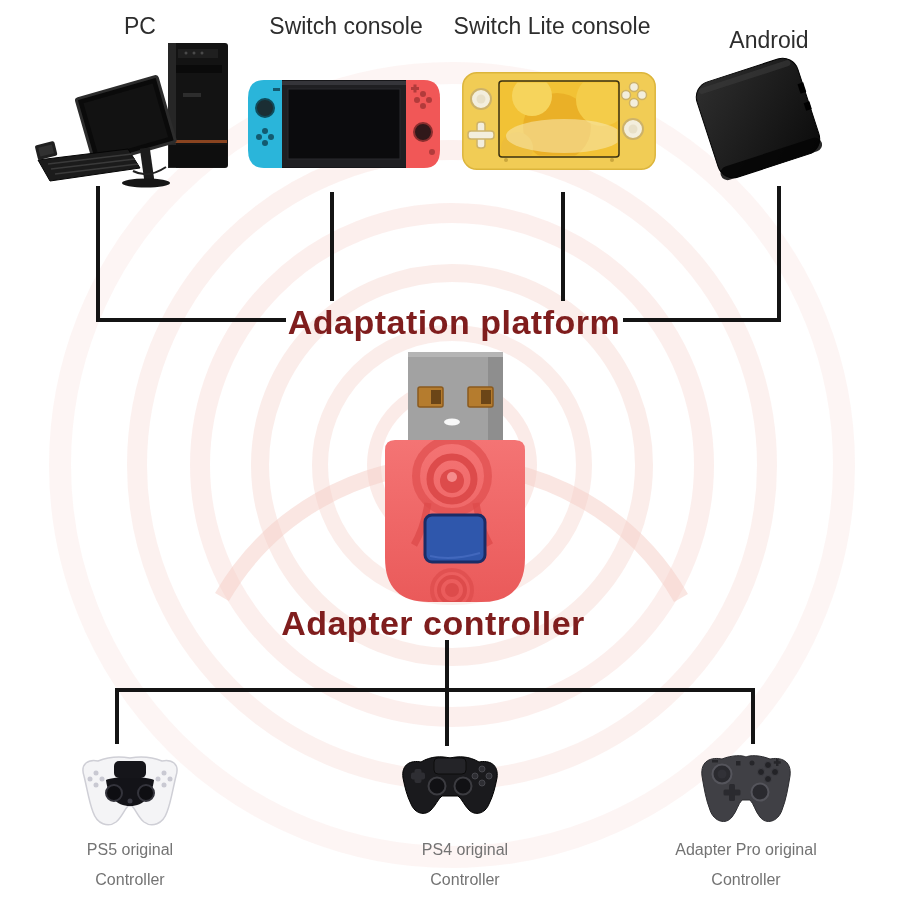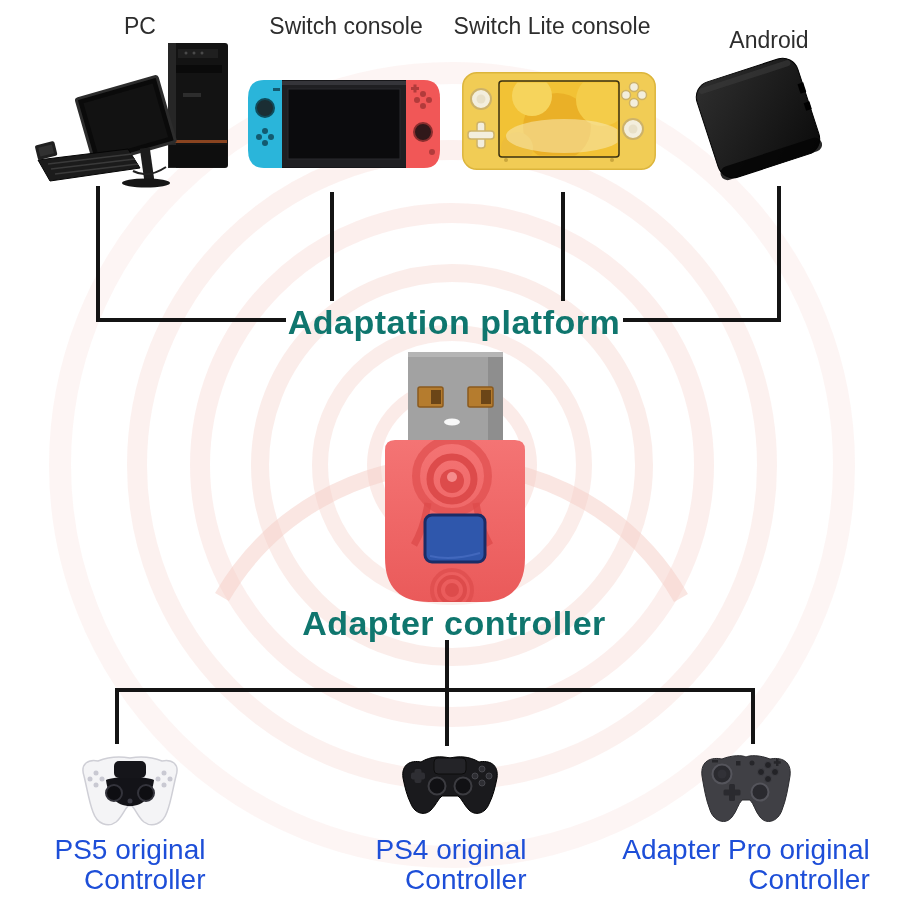--- a/index.html
+++ b/index.html
@@ -3,23 +3,23 @@
 <meta charset="utf-8">
 <style>
   html,body{margin:0;padding:0;background:#ffffff;}
   .canvas{position:relative;width:900px;height:900px;background:#ffffff;overflow:hidden;
           font-family:"Liberation Sans","DejaVu Sans",sans-serif;}
   .layer{position:absolute;left:0;top:0;}
   .dev{position:absolute;}
   .plat-label{position:absolute;transform:translateX(-50%);white-space:nowrap;
               font-size:23px;font-weight:500;color:#2d2d2d;}
   .big-title{position:absolute;transform:translateX(-50%);white-space:nowrap;
-             font-size:34px;font-weight:700;color:#0f766e;letter-spacing:.5px;}
-  .ctrl-label{position:absolute;transform:translateX(-50%);text-align:right;
-              font-size:28px;line-height:30px;color:#1d4ed8;white-space:nowrap;}
+             font-size:34px;font-weight:700;color:#7f1d1d;letter-spacing:.5px;}
+  .ctrl-label{position:absolute;transform:translateX(-50%);text-align:center;
+              font-size:16px;line-height:30px;color:#737373;white-space:nowrap;}
 </style>
 </head>
 <body>
 
 <div class="canvas">
 
   <svg class="layer" width="900" height="900">
     <g fill="none">
       <circle cx="452" cy="465" r="78" stroke="#f8dbd6" stroke-width="14" opacity="0.55"></circle>
       <circle cx="452" cy="465" r="132" stroke="#f8dbd6" stroke-width="16" opacity="0.5"></circle>
@@ -185,21 +185,21 @@
       <path d="M48,160 Q44,185 34,202" stroke="#dd4b4b" stroke-width="7" fill="none" opacity="0.8"></path>
       <path d="M96,160 Q100,185 110,202" stroke="#dd4b4b" stroke-width="7" fill="none" opacity="0.8"></path>
       <circle cx="72" cy="247" r="7" fill="#dd4b4b"></circle>
       <circle cx="72" cy="247" r="13" fill="none" stroke="#dd4b4b" stroke-width="4"></circle>
       <circle cx="72" cy="247" r="20" fill="none" stroke="#dd4b4b" stroke-width="4" opacity="0.7"></circle>
     </g>
     <rect x="45" y="172" width="60" height="47" rx="7" fill="#2f57ac" stroke="#1b2c66" stroke-width="3"></rect>
     <path d="M50,213 Q72,218 100,210" stroke="#4a6fc4" stroke-width="2" fill="none" opacity="0.7"></path>
   </svg>
 
-  <div class="big-title" style="left:454px;top:604px">Adapter controller</div>
+  <div class="big-title" style="left:433px;top:604px">Adapter controller</div>
 
   <svg class="dev" style="left:74px;top:754px" width="112" height="80" viewBox="0 0 112 80">
     <path d="M10,22 C6,10 14,5 24,7 C34,3 44,2 56,4 C68,2 78,3 88,7 C98,5 106,10 102,22
              C99,34 97,48 93,58 C89,70 78,74 70,68 C64,63 62,56 58,52 L54,52
              C50,56 48,63 42,68 C34,74 23,70 19,58 C15,48 13,34 10,22 Z" fill="#f4f4f6" stroke="#cfcfd6" stroke-width="1.5"></path>
     <path d="M32,26 C40,22 72,22 80,26 C78,42 70,52 56,52 C42,52 34,42 32,26 Z" fill="#131318"></path>
     <rect x="40" y="7" width="32" height="17" rx="5" fill="#15151a"></rect>
     <circle cx="40" cy="39" r="8" fill="#0e0e12" stroke="#34343c" stroke-width="2"></circle>
     <circle cx="72" cy="39" r="8" fill="#0e0e12" stroke="#34343c" stroke-width="2"></circle>
     <g fill="#c9c9d2">
@@ -255,21 +255,21 @@
     <rect x="82" y="9" width="2.5" height="7" fill="#26262a"></rect>
       <rect x="79.8" y="11.2" width="7" height="2.5" fill="#26262a"></rect>
     <circle cx="58" cy="13" r="2.5" fill="#26262a"></circle>
     <rect x="42" y="11" width="4.5" height="4.5" fill="#26262a"></rect>
   </svg>
 
   <div class="ctrl-label" style="left:130px;top:835px">
     <div>PS5 original</div>
     <div>Controller</div>
   </div>
-  <div class="ctrl-label" style="left:451px;top:835px">
+  <div class="ctrl-label" style="left:465px;top:835px">
     <div>PS4 original</div>
     <div>Controller</div>
   </div>
   <div class="ctrl-label" style="left:746px;top:835px">
     <div>Adapter Pro original</div>
     <div>Controller</div>
   </div>
 
 </div>
 

